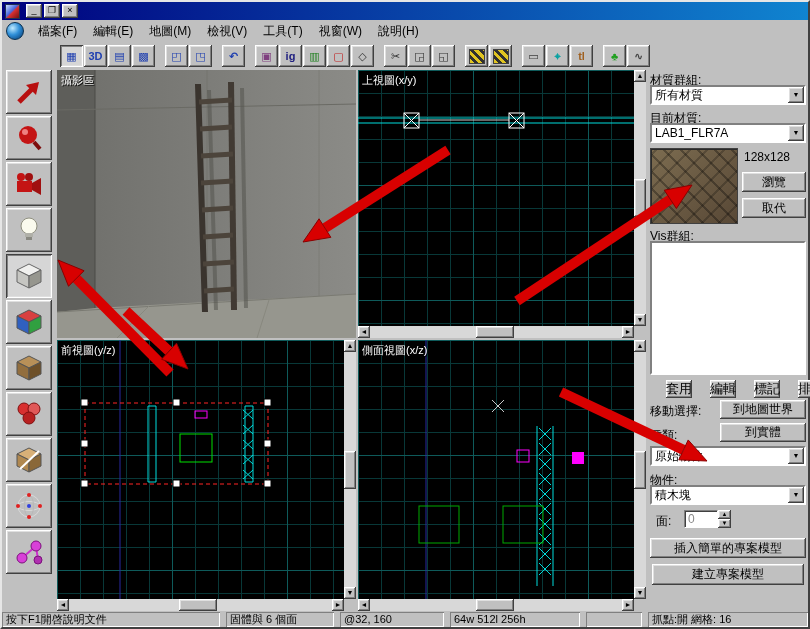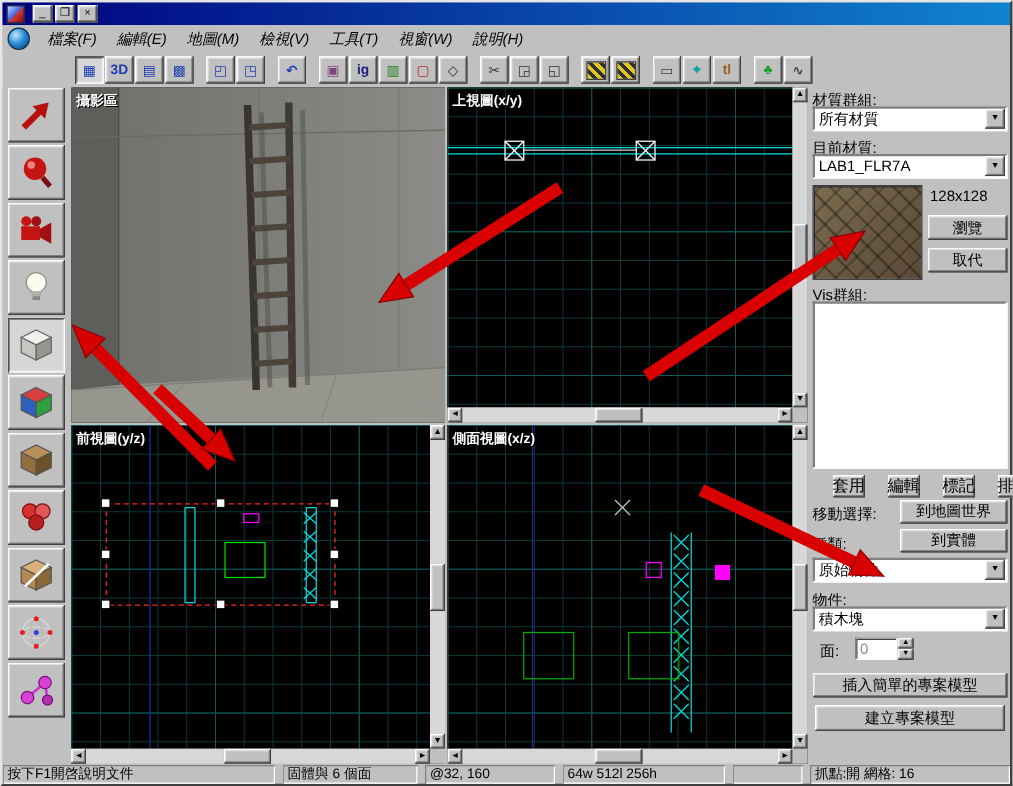--- a/index.html
+++ b/index.html
@@ -11,33 +11,33 @@
   .pressed{background:#d6d6d6;box-shadow:inset 1px 1px 0 #404040,inset -1px -1px 0 #ffffff,inset 2px 2px 0 #808080,inset -2px -2px 0 #dfdfdf;}
   .sunken{background:#fff;border:1px solid;border-color:#808080 #ffffff #ffffff #808080;box-shadow:inset 1px 1px 0 #404040;}
   
   .titlebar{position:absolute;left:2px;top:2px;right:2px;height:18px;background:linear-gradient(90deg,#00007e,#1084d0);display:flex;align-items:center;padding:0 3px;box-sizing:border-box;}
   .app-icon{width:13px;height:13px;margin-right:4px;border:1px solid #203050;background:linear-gradient(135deg,#cfe0ff 0%,#4868e0 45%,#d83030 55%,#701212 100%);}
   .title-text{color:#fff;font-weight:bold;font-size:11px;flex:1;white-space:nowrap;}
   .tb-ctl{width:16px;height:14px;margin-left:2px;font-size:9px;line-height:13px;text-align:center;color:#000;}
   
   .menubar{position:absolute;left:2px;top:20px;right:2px;height:22px;display:flex;align-items:center;background:#c0c0c0;}
   .globe-icon{width:16px;height:16px;margin:0 6px 0 4px;border-radius:50%;border:1px solid #0a3050;background:radial-gradient(circle at 35% 32%,#bfeaff,#2f8fd8 45%,#0f4d88 85%);}
-  .menu-items{display:flex;align-items:flex-end;height:100%;font-style:italic;}
+  .menu-items{display:flex;align-items:flex-end;height:100%;}
   .menu-item{padding:0 8px;line-height:22px;white-space:nowrap;}
   
   .toolbar{position:absolute;left:2px;top:42px;right:2px;height:28px;display:flex;align-items:center;padding-left:58px;box-sizing:border-box;}
   #toolbar-buttons{display:flex;align-items:center;gap:1px;}
   .tb-btn{width:23px;height:22px;display:flex;align-items:center;justify-content:center;font-size:11px;font-weight:bold;box-sizing:border-box;}
   .tb-btn.hazard::before{content:"";display:block;width:14px;height:13px;background:repeating-linear-gradient(45deg,#e0c420 0 3px,#303030 3px 6px);border:1px solid #404040;}
   .tb-sep{width:8px;height:22px;}
   
   .tool-palette{position:absolute;left:2px;top:70px;width:55px;height:541px;background:#c0c0c0;}
   .tool-btn{position:absolute;left:4px;width:46px;height:44px;display:flex;align-items:center;justify-content:center;}
   
-  .viewport{position:absolute;background:#000;font-weight:bold;}
+  .viewport{position:absolute;background:#000;}
   .vp2d-canvas{position:absolute;left:0;top:0;right:12px;bottom:12px;background-color:#000;
     background-image:
       linear-gradient(#0e5a5a 1px,transparent 1px),linear-gradient(90deg,#0e5a5a 1px,transparent 1px),
       linear-gradient(#083838 1px,transparent 1px),linear-gradient(90deg,#083838 1px,transparent 1px);
     background-size:115px 115px,115px 115px,23px 23px,23px 23px;overflow:hidden;}
   .vp-title{position:absolute;left:4px;top:3px;color:#fff;font-size:11px;text-shadow:1px 1px 0 #000;white-space:nowrap;}
   .vp-svg{position:absolute;left:0;top:0;}
   
   .sb{position:absolute;display:flex;background:#d8d8d8;}
   .sb-h{left:0;right:12px;bottom:0;height:12px;flex-direction:row;}

